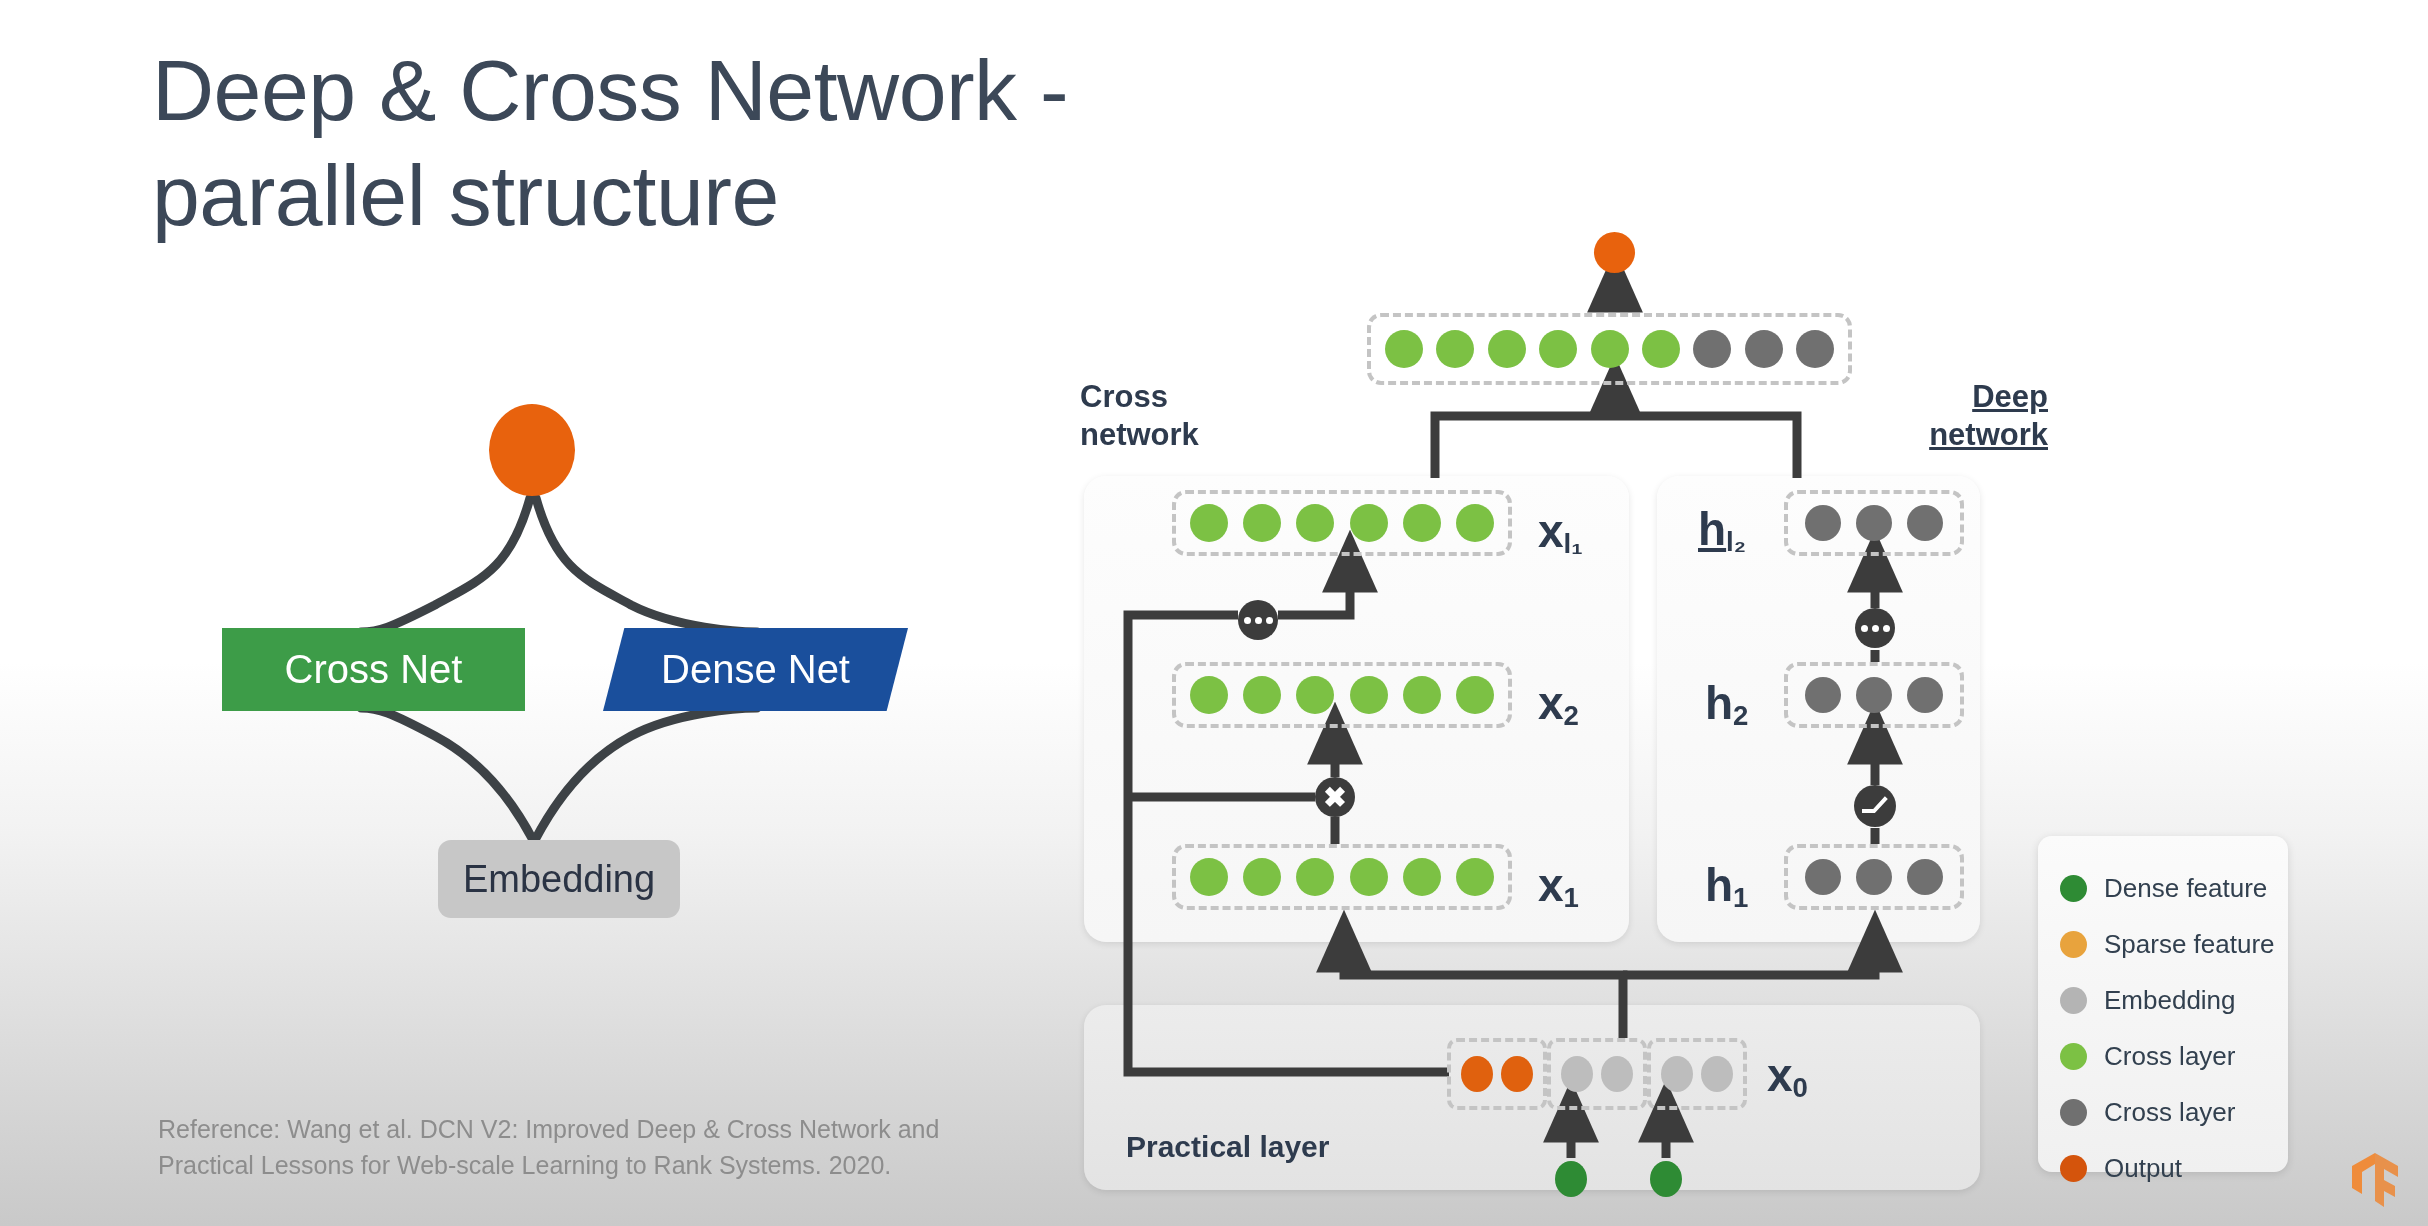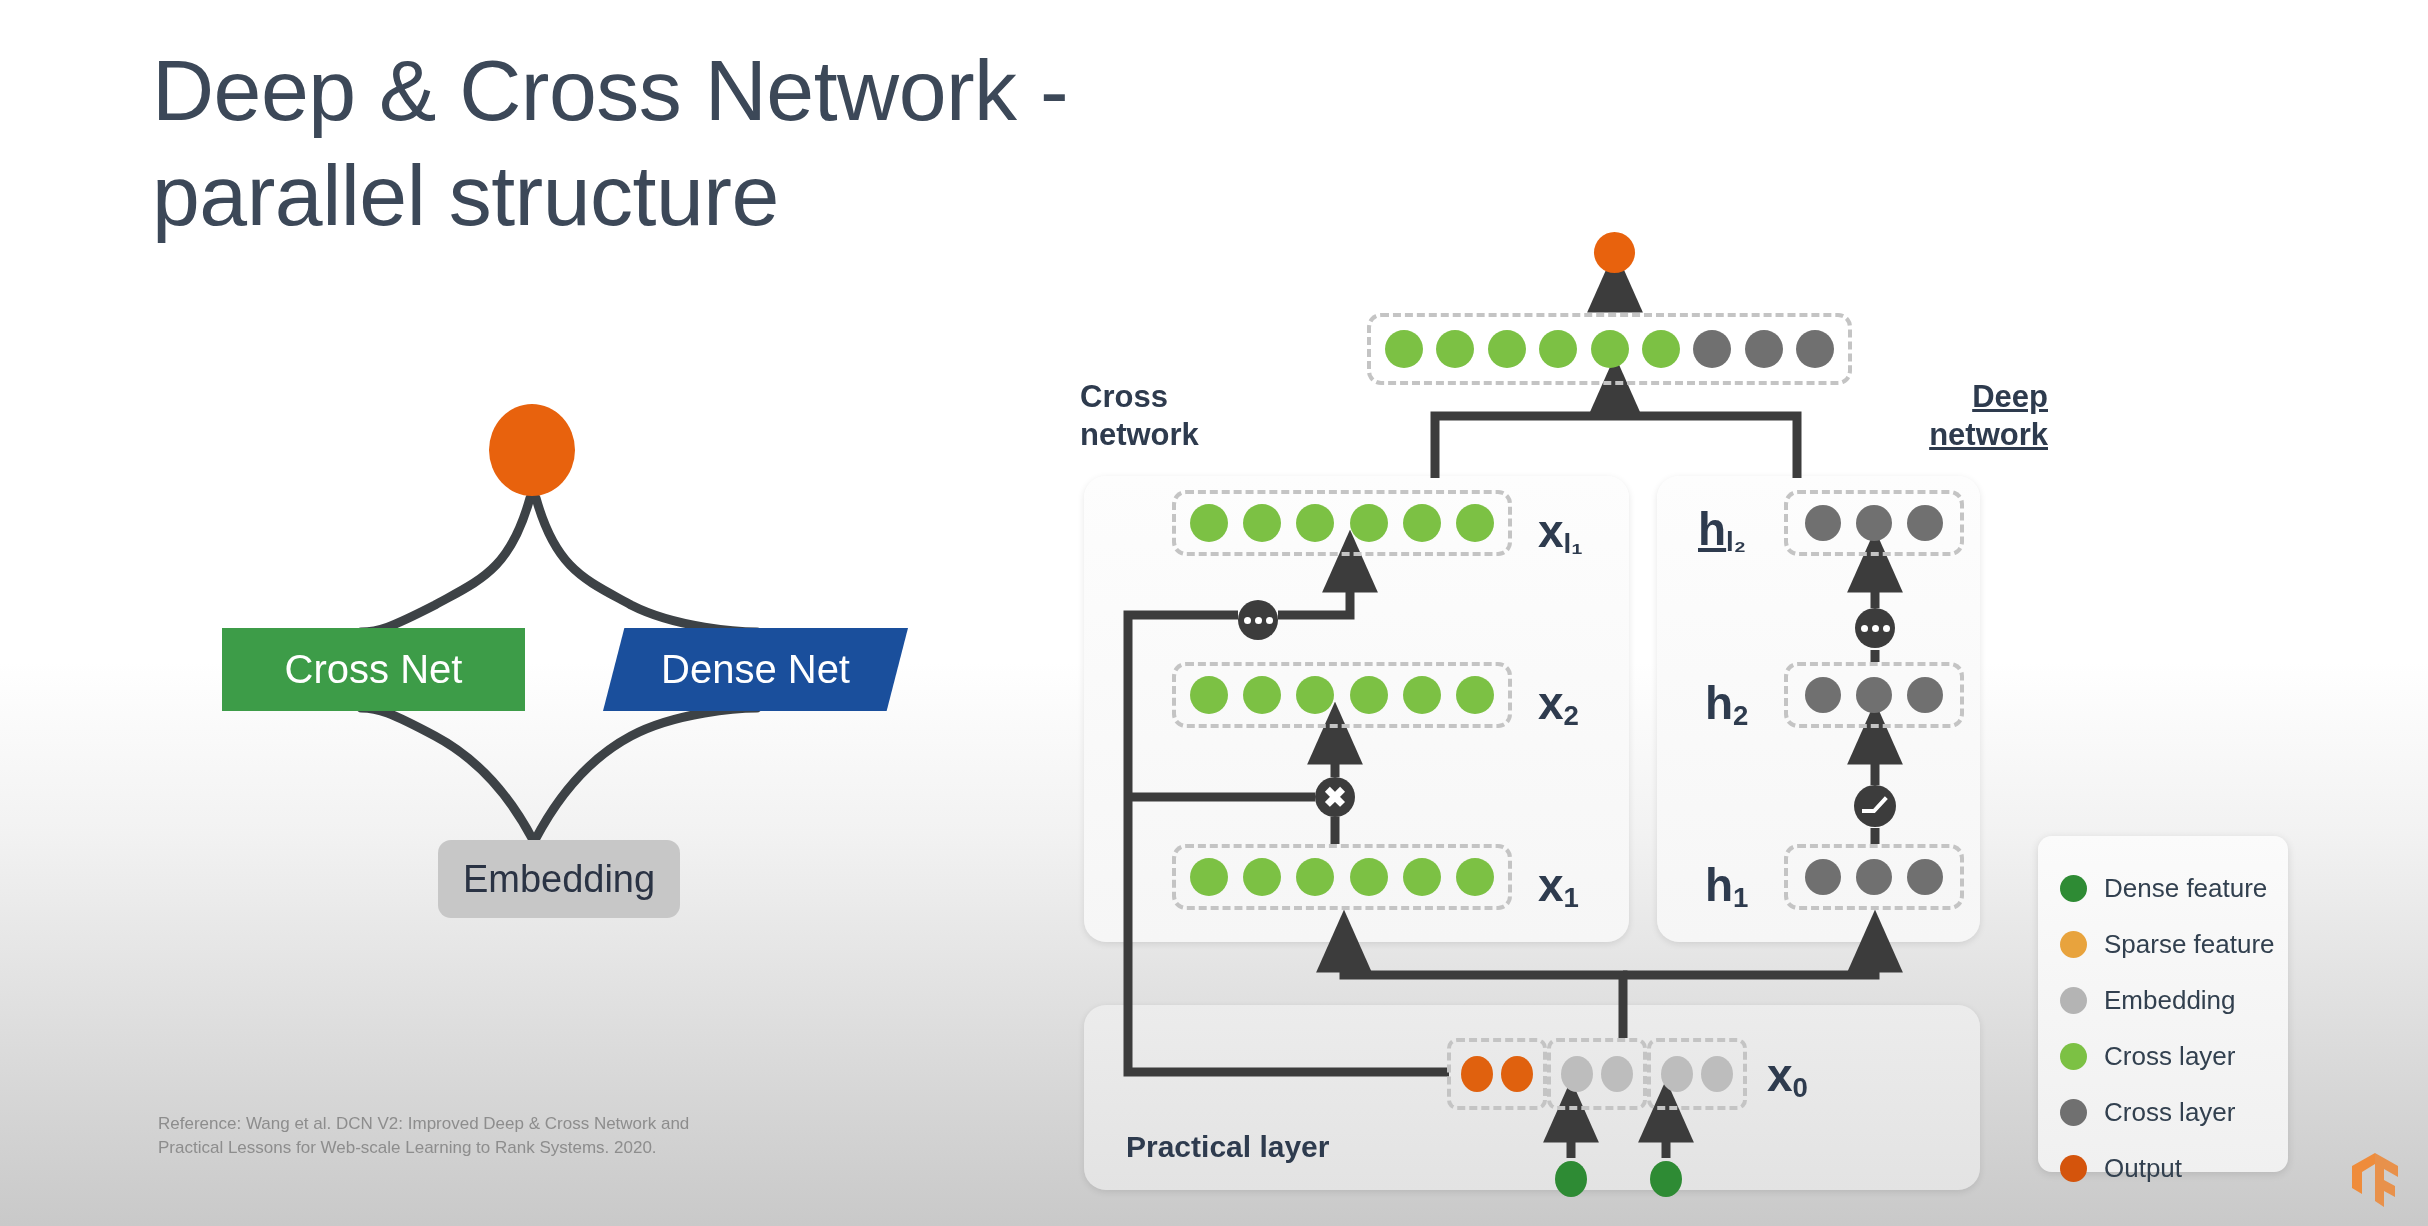--- a/index.html
+++ b/index.html
@@ -61,21 +61,21 @@
     width: 86px; height: 92px;
     background: #e8620d;
     border-radius: 50%;
   }
 
   
   #reference {
     position: absolute;
     left: 158px; top: 1112px;
     width: 900px;
-    font-size: 17px;
+    font-size: 25px;
     line-height: 1.42;
     color: #8d8d8d;
     white-space: pre-line;
   }
 
   
   #diagram { position: absolute; left: 1060px; top: 200px; width: 1000px; height: 1000px; }
   #wires { position: absolute; left: 0; top: 0; width: 1000px; height: 1000px; }
 
   .panel {

